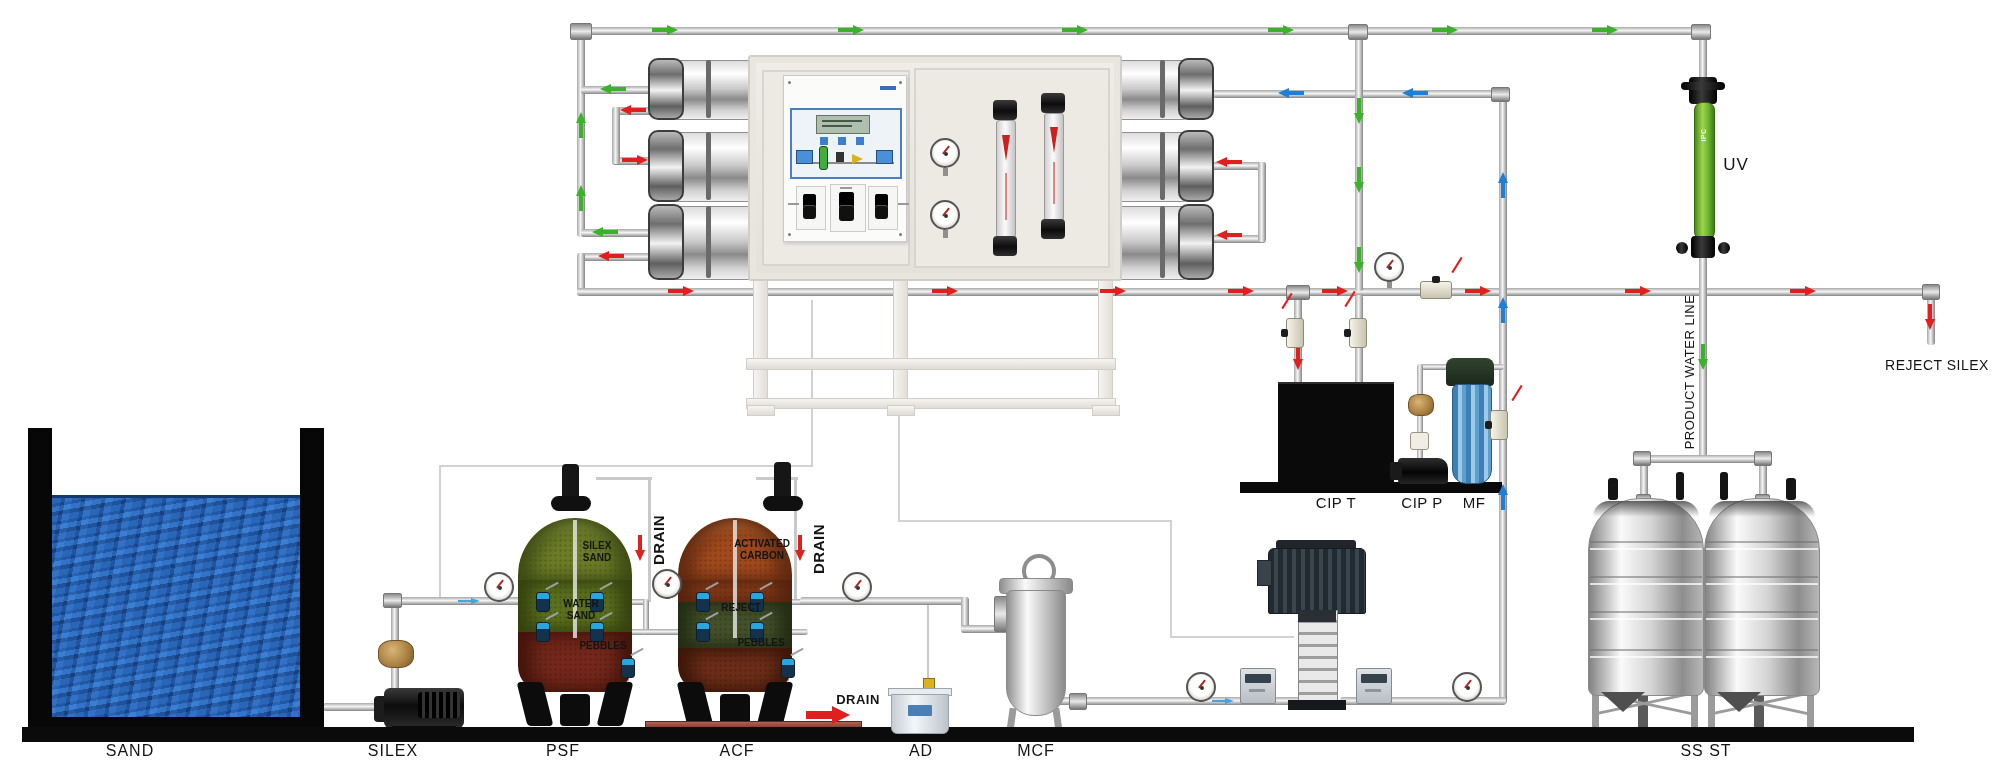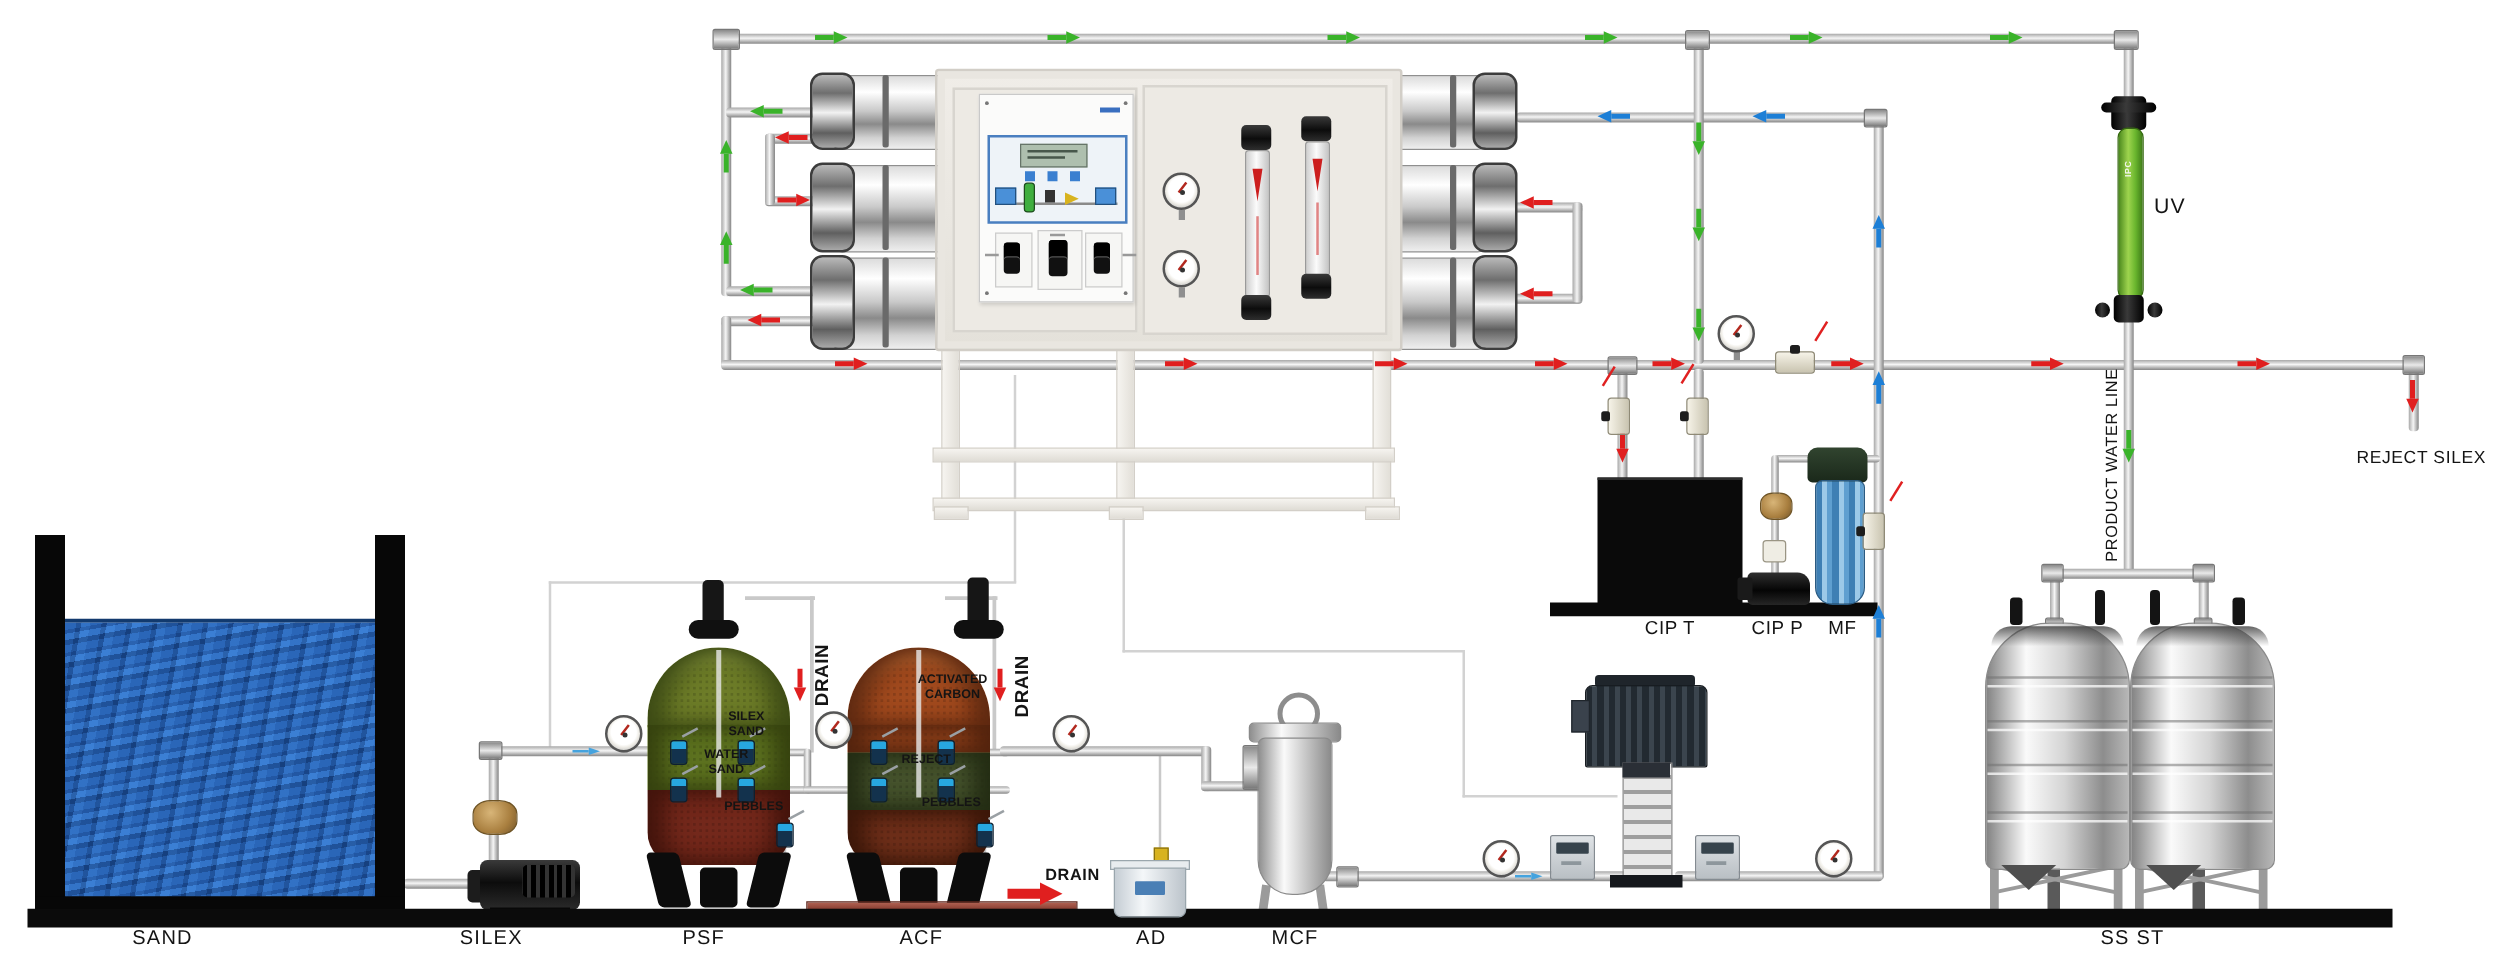--- a/index.html
+++ b/index.html
@@ -313,21 +313,21 @@
   <div class="speck" style="position:absolute;left:518px;top:580px;width:114px;height:52px;z-index:3;
        background-color:#5c711f;box-shadow:inset 14px 0 18px #36420f,inset -14px 0 18px #36420f;"></div>
   <div class="speck" style="position:absolute;left:518px;top:632px;width:114px;height:60px;border-radius:0 0 26px 26px;z-index:3;
        background-color:#73281b;box-shadow:inset 14px 0 18px #43140c,inset -14px 0 18px #43140c;"></div>
   <div class="tank-legs">
     <div style="left:522px;top:682px;width:26px;height:44px;transform:skewX(14deg);"></div>
     <div style="left:560px;top:694px;width:30px;height:32px;"></div>
     <div style="left:602px;top:682px;width:26px;height:44px;transform:skewX(-14deg);"></div>
   </div>
   <div style="position:absolute;left:573px;top:520px;width:4px;height:118px;background:#e8e8e8cc;z-index:4;"></div>
-  <div class="tlbl" style="left:597px;top:568px;width:50px;">SILEX SAND</div>
+  <div class="tlbl" style="left:597px;top:540px;width:50px;">SILEX SAND</div>
   <div class="tlbl" style="left:581px;top:598px;width:58px;">WATER SAND</div>
   <div class="tlbl" style="left:603px;top:640px;width:74px;">PEBBLES</div>
 
   <div class="bv" style="left:536px;top:592px;"></div>
   <div class="bv" style="left:590px;top:592px;"></div>
   <div class="bv" style="left:536px;top:622px;"></div>
   <div class="bv" style="left:590px;top:622px;"></div>
   <div class="bv" style="left:621px;top:658px;"></div>
 
   <div style="position:absolute;left:774px;top:462px;width:17px;height:44px;background:#161616;border-radius:4px;z-index:4;"></div>

